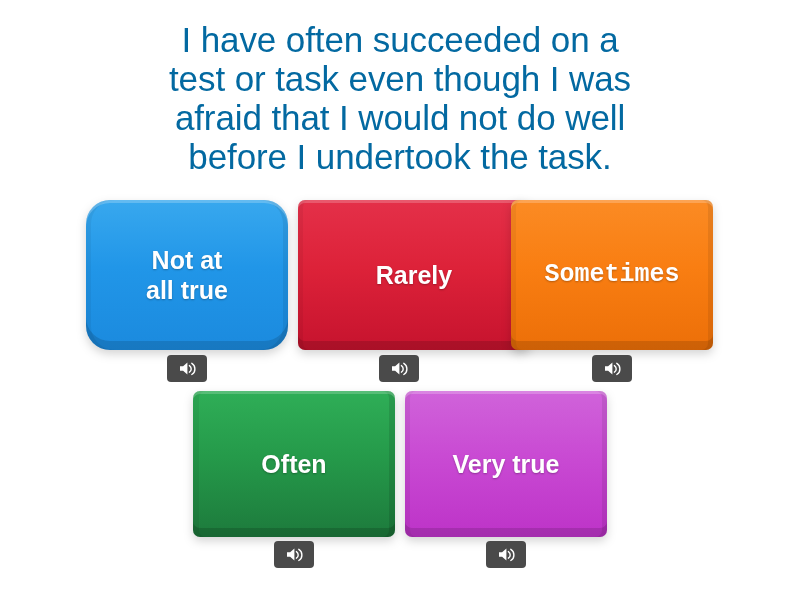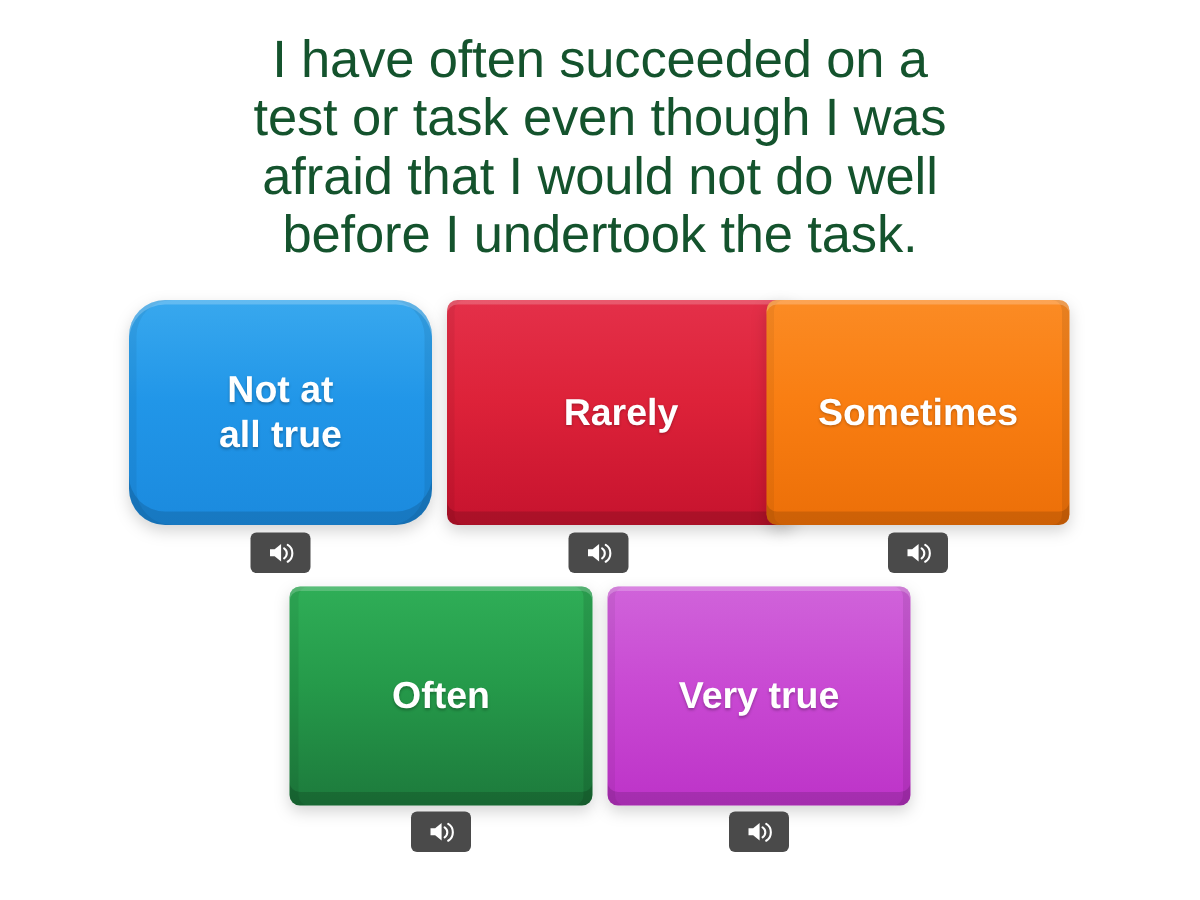--- a/index.html
+++ b/index.html
@@ -29,21 +29,21 @@
     left: 100px;
     top: 20px;
     width: 600px;
     text-align: center;
   }
   .question-text {
     font-family: "Liberation Sans", sans-serif;
     font-size: 35px;
     line-height: 39px;
     font-weight: 400;
-    color: #14532d;
+    color: #0369a1;
     letter-spacing: -0.1px;
     white-space: pre-line;
   }
 
   
   .card {
     position: absolute;
     border-radius: 7px;
     box-sizing: border-box;
     display: flex;
@@ -163,21 +163,21 @@
     </div>
   </div>
   <div class="speaker-btn" style="left:379px; top:355px;">
     <svg width="17" height="15" viewBox="0 0 17 15">
       <path d="M1 5.2h3.1L8.4 1.6v11.8L4.1 9.8H1z" fill="#ffffff"></path>
       <path d="M10.4 4.6c1.1 0.7 1.8 1.9 1.8 3.3s-0.7 2.6-1.8 3.3" stroke="#ffffff" stroke-width="1.4" fill="none" stroke-linecap="round"></path>
       <path d="M12.8 2.3c1.9 1.1 3.1 3.1 3.1 5.6s-1.2 4.5-3.1 5.6" stroke="#ffffff" stroke-width="1.4" fill="none" stroke-linecap="round"></path>
     </svg>
   </div>
 
-  <div class="card orange" style="left:511px; top:200px; width:202px; height:150px;">
+  <div class="card orange" style="left:511px; top:200px; width:202px; height:150px;font-family:Liberation Mono, monospace;">
     <div class="card-inner">
       <span class="card-label">Sometimes</span>
     </div>
   </div>
   <div class="speaker-btn" style="left:592px; top:355px;">
     <svg width="17" height="15" viewBox="0 0 17 15">
       <path d="M1 5.2h3.1L8.4 1.6v11.8L4.1 9.8H1z" fill="#ffffff"></path>
       <path d="M10.4 4.6c1.1 0.7 1.8 1.9 1.8 3.3s-0.7 2.6-1.8 3.3" stroke="#ffffff" stroke-width="1.4" fill="none" stroke-linecap="round"></path>
       <path d="M12.8 2.3c1.9 1.1 3.1 3.1 3.1 5.6s-1.2 4.5-3.1 5.6" stroke="#ffffff" stroke-width="1.4" fill="none" stroke-linecap="round"></path>
     </svg>

